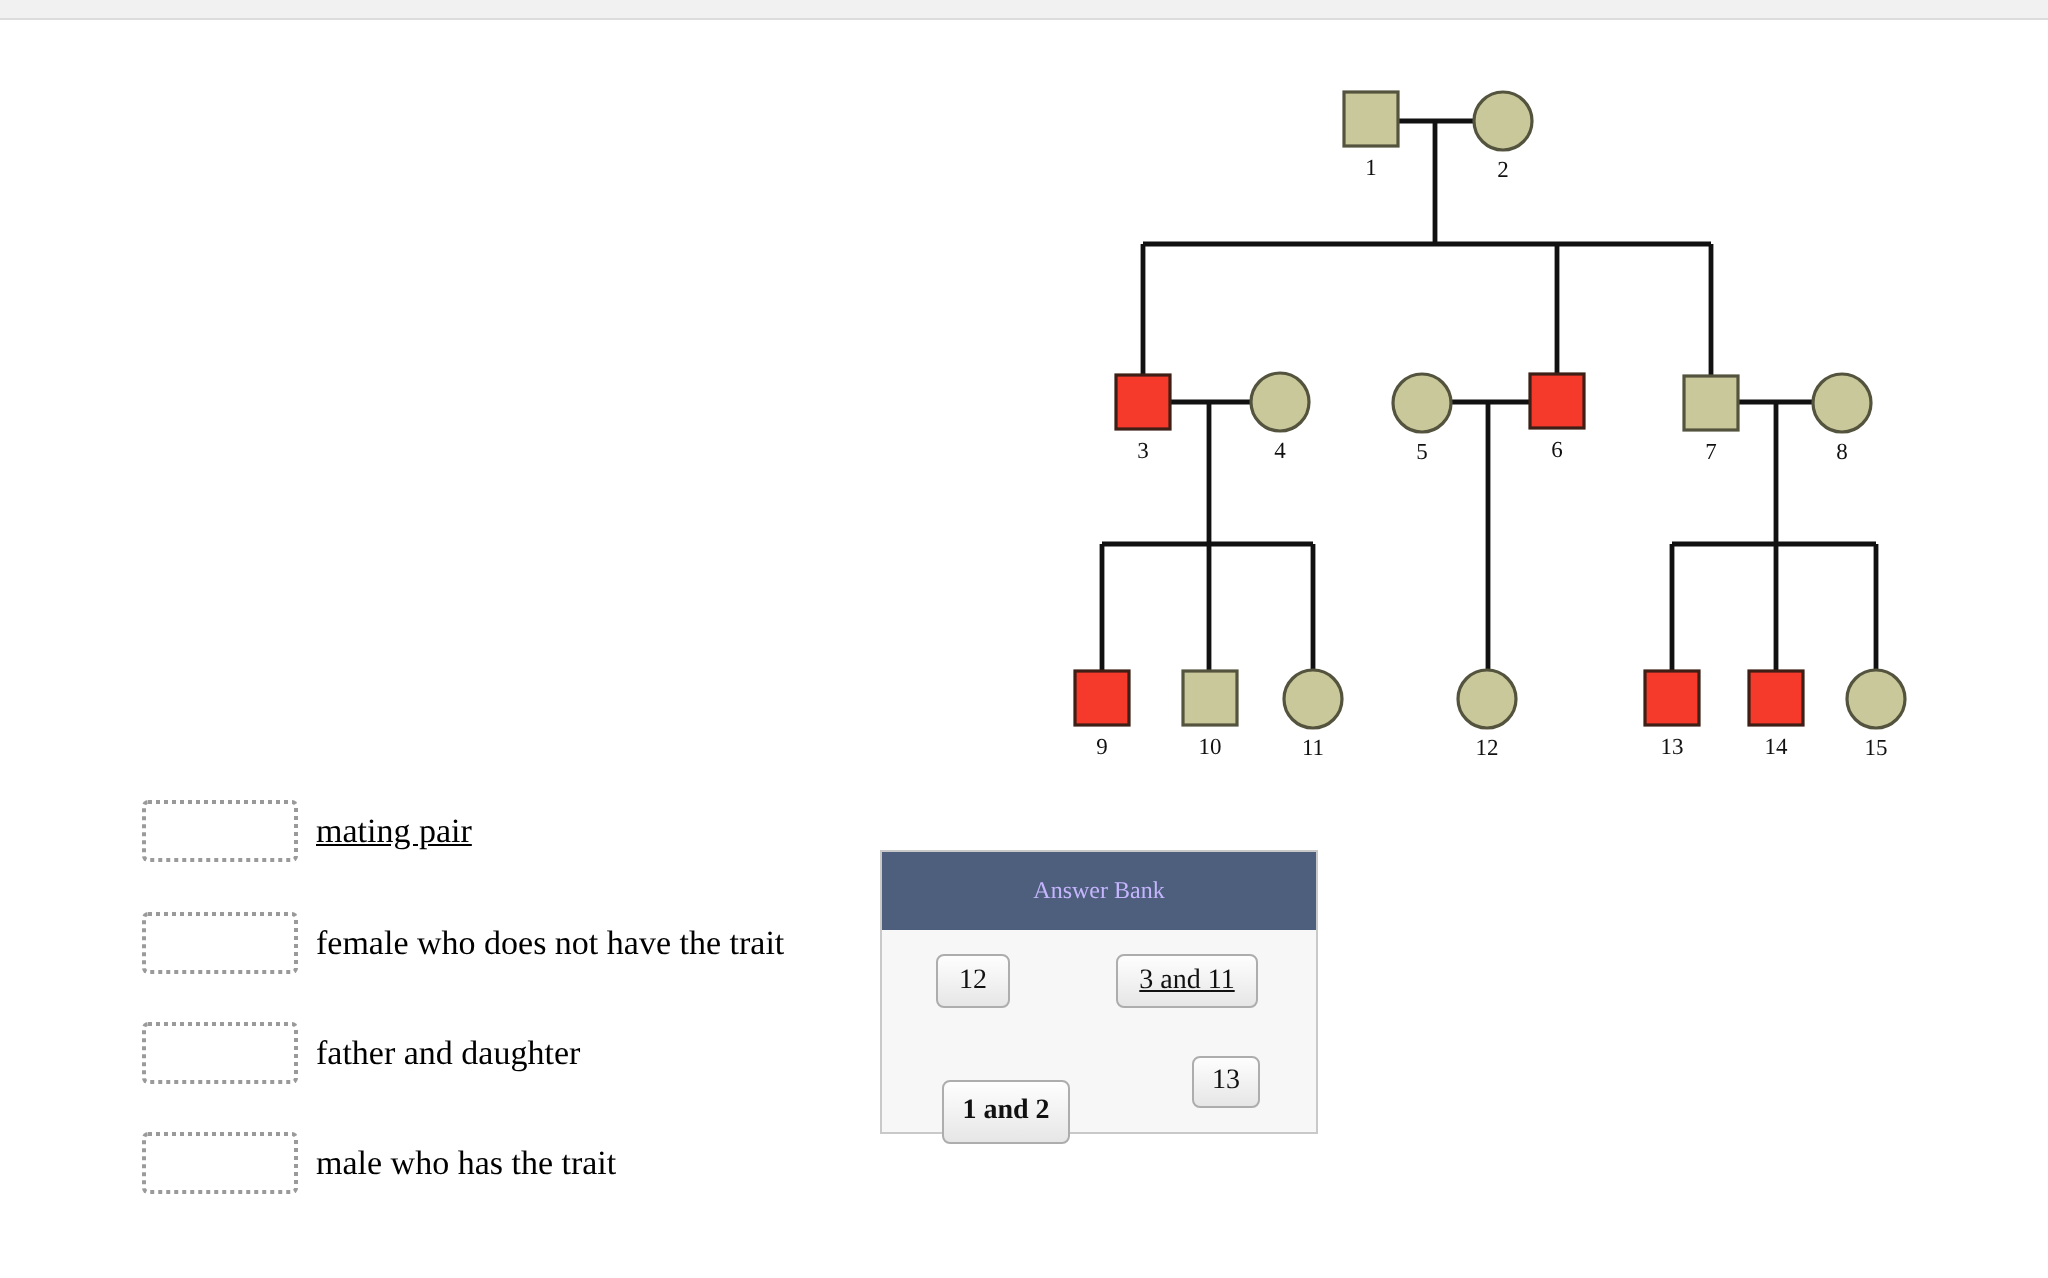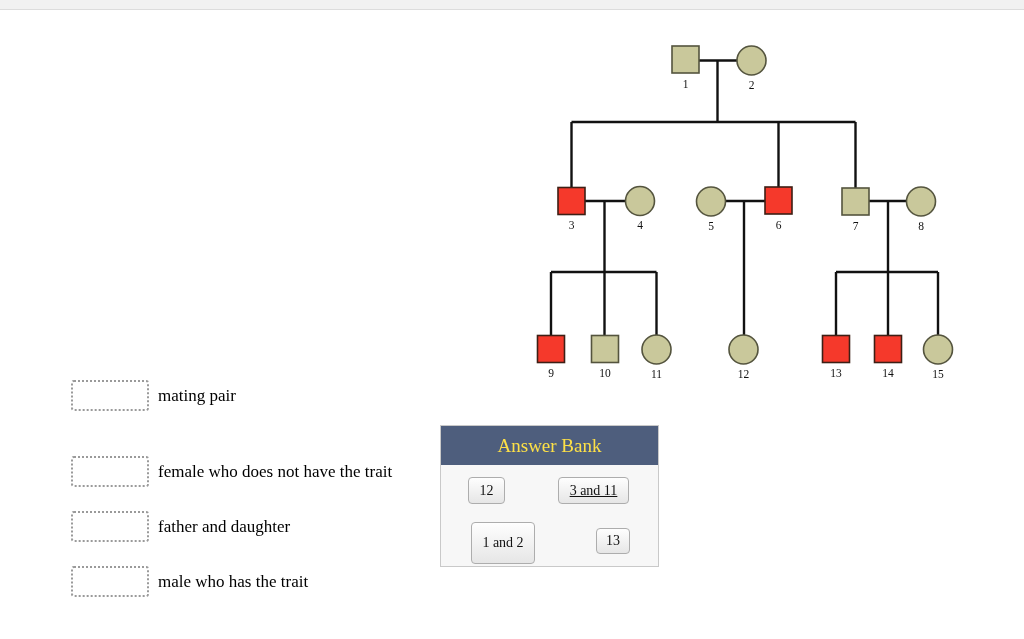--- a/index.html
+++ b/index.html
@@ -21,32 +21,32 @@
     width:78px;height:31px;background:#ffffff;border:2px dotted #9a9a9a;border-radius:3px;
     box-sizing:border-box;
   }
   .drop-label{font-size:17px;white-space:nowrap;}
   #answer-bank{
     position:absolute;left:440px;top:425px;width:219px;height:142px;
     background:#f7f7f7;border:1px solid #c9c9c9;box-sizing:border-box;
   }
   #answer-bank-header{
     position:absolute;left:0;top:0;right:0;height:39px;background:#4e5e7d;
-    color:#fde047;font-size:19px;display:flex;align-items:center;justify-content:center;
+    color:#c4b5fd;font-size:12px;display:flex;align-items:center;justify-content:center;
   }
   .bank-option{
     position:absolute;display:flex;align-items:center;justify-content:center;
     font-size:14px;color:#111;
     background:linear-gradient(#fefefe,#e6e6e6);
     border:1px solid #adadad;border-radius:4px;box-sizing:border-box;
     cursor:pointer;
   }
   .opt-0{left:27px;top:51px;width:37px;height:27px;}
   .opt-1{left:117px;top:51px;width:71px;height:27px;text-decoration:underline;}
-  .opt-2{left:30px;top:96px;width:64px;height:42px;}
+  .opt-2{left:30px;top:114px;width:64px;height:32px;font-weight:bold;}
   .opt-3{left:155px;top:102px;width:34px;height:26px;}
 </style>
 </head>
 <body>
 
 <div id="screen">
 
   <div id="top-bar"></div>
 
 
@@ -96,21 +96,21 @@
       <circle cx="743.5" cy="349.5" r="14.5" fill="#c9c89b" stroke="#54543e" stroke-width="1.6"></circle>
       <text x="743.5" y="377.5" text-anchor="middle" font-size="11.5" font-family="&quot;Liberation Serif&quot;,&quot;DejaVu Serif&quot;,serif" fill="#111">12</text>
       <rect x="822.5" y="335.5" width="27" height="27" fill="#f5392b" stroke="#3d1f15" stroke-width="1.6"></rect>
       <text x="836" y="377" text-anchor="middle" font-size="11.5" font-family="&quot;Liberation Serif&quot;,&quot;DejaVu Serif&quot;,serif" fill="#111">13</text>
       <rect x="874.5" y="335.5" width="27" height="27" fill="#f5392b" stroke="#3d1f15" stroke-width="1.6"></rect>
       <text x="888" y="377" text-anchor="middle" font-size="11.5" font-family="&quot;Liberation Serif&quot;,&quot;DejaVu Serif&quot;,serif" fill="#111">14</text>
       <circle cx="938" cy="349.5" r="14.5" fill="#c9c89b" stroke="#54543e" stroke-width="1.6"></circle>
       <text x="938" y="377.5" text-anchor="middle" font-size="11.5" font-family="&quot;Liberation Serif&quot;,&quot;DejaVu Serif&quot;,serif" fill="#111">15</text>
     </svg>
 
-  <div class="drop-row" style="top:380px;">
+  <div class="drop-row" style="top:400px;text-decoration:underline;">
     <div class="drop-box"></div>
     <span class="drop-label">mating pair</span>
   </div>
   <div class="drop-row" style="top:456px;">
     <div class="drop-box"></div>
     <span class="drop-label">female who does not have the trait</span>
   </div>
   <div class="drop-row" style="top:566px;">
     <div class="drop-box"></div>
     <span class="drop-label">male who has the trait</span>

